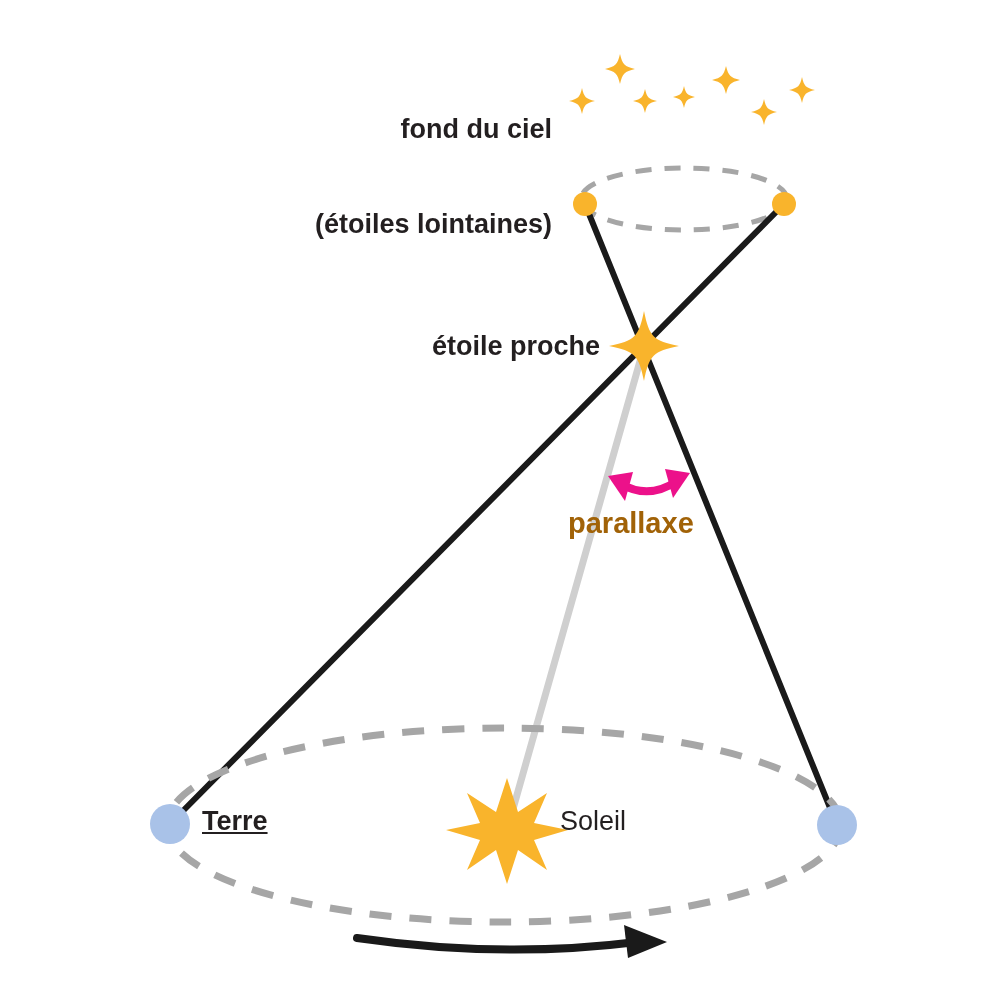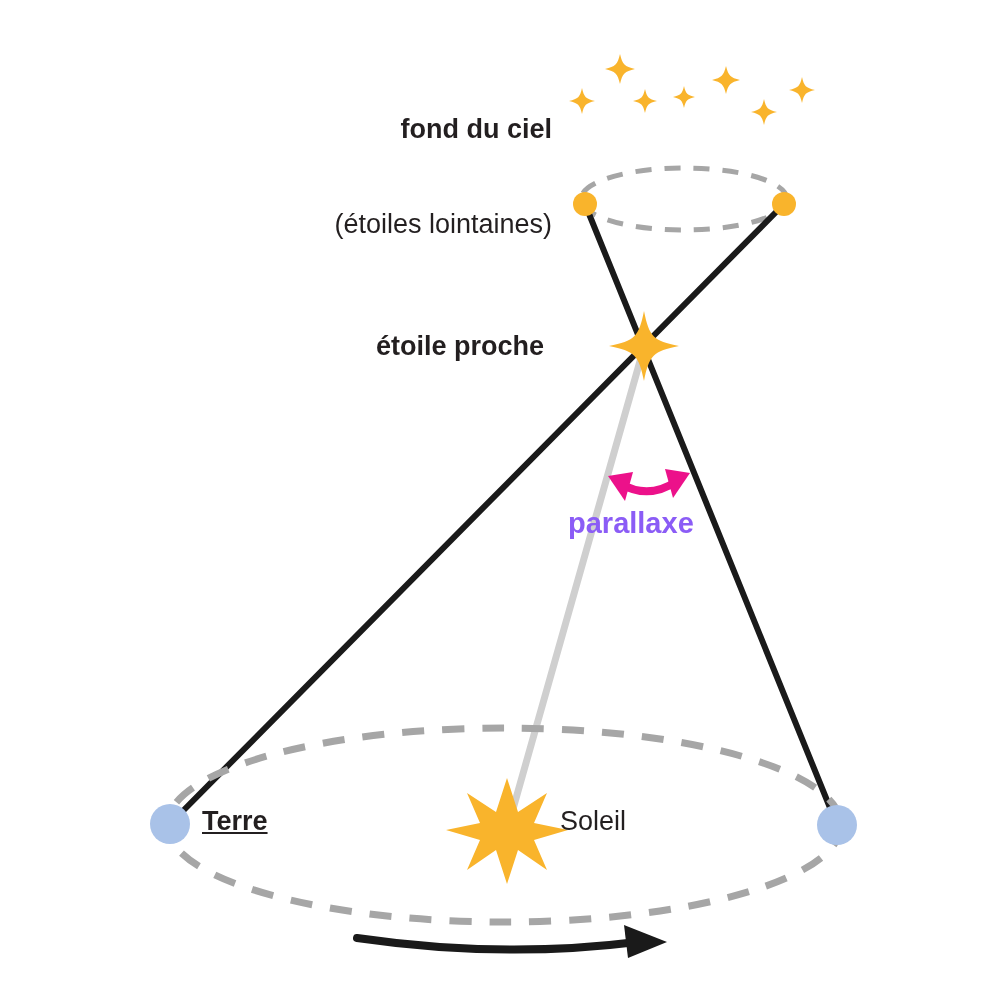--- a/index.html
+++ b/index.html
@@ -33,26 +33,26 @@
     line-height: 1.18;
   }
   .lbl-sky {
     left: 240px;
     top: 50px;
     width: 300px;
     text-align: right;
     font-size: 27px;
   }
   .lbl-sky .l1 { font-weight: bold; display: block; }
-  .lbl-sky .l2 { font-weight: normal; display: block; }
+  .lbl-sky .l2 { font-weight: bold; display: block; }
   .lbl-nearstar {
-    left: 288px;
+    left: 268px;
     top: 331px;
     width: 320px;
-    text-align: center;
+    text-align: right;
     font-size: 27px;
     font-weight: bold;
   }
   .lbl-terre {
     left: 190px;
     top: 806px;
     font-size: 27px;
     font-weight: bold;
     text-decoration: underline;
   }
@@ -60,21 +60,21 @@
     left: 548px;
     top: 806px;
     font-size: 27px;
     font-weight: normal;
   }
   .lbl-parallaxe {
     left: 556px;
     top: 506px;
     font-size: 29px;
     font-weight: bold;
-    color: #8b5cf6;
+    color: #a16207;
   }
 </style>
 </head>
 <body>
 
 <div id="stage">
 
   <svg id="diagram" viewBox="0 0 1000 1000">
 
     <g fill="#f9b42c">

